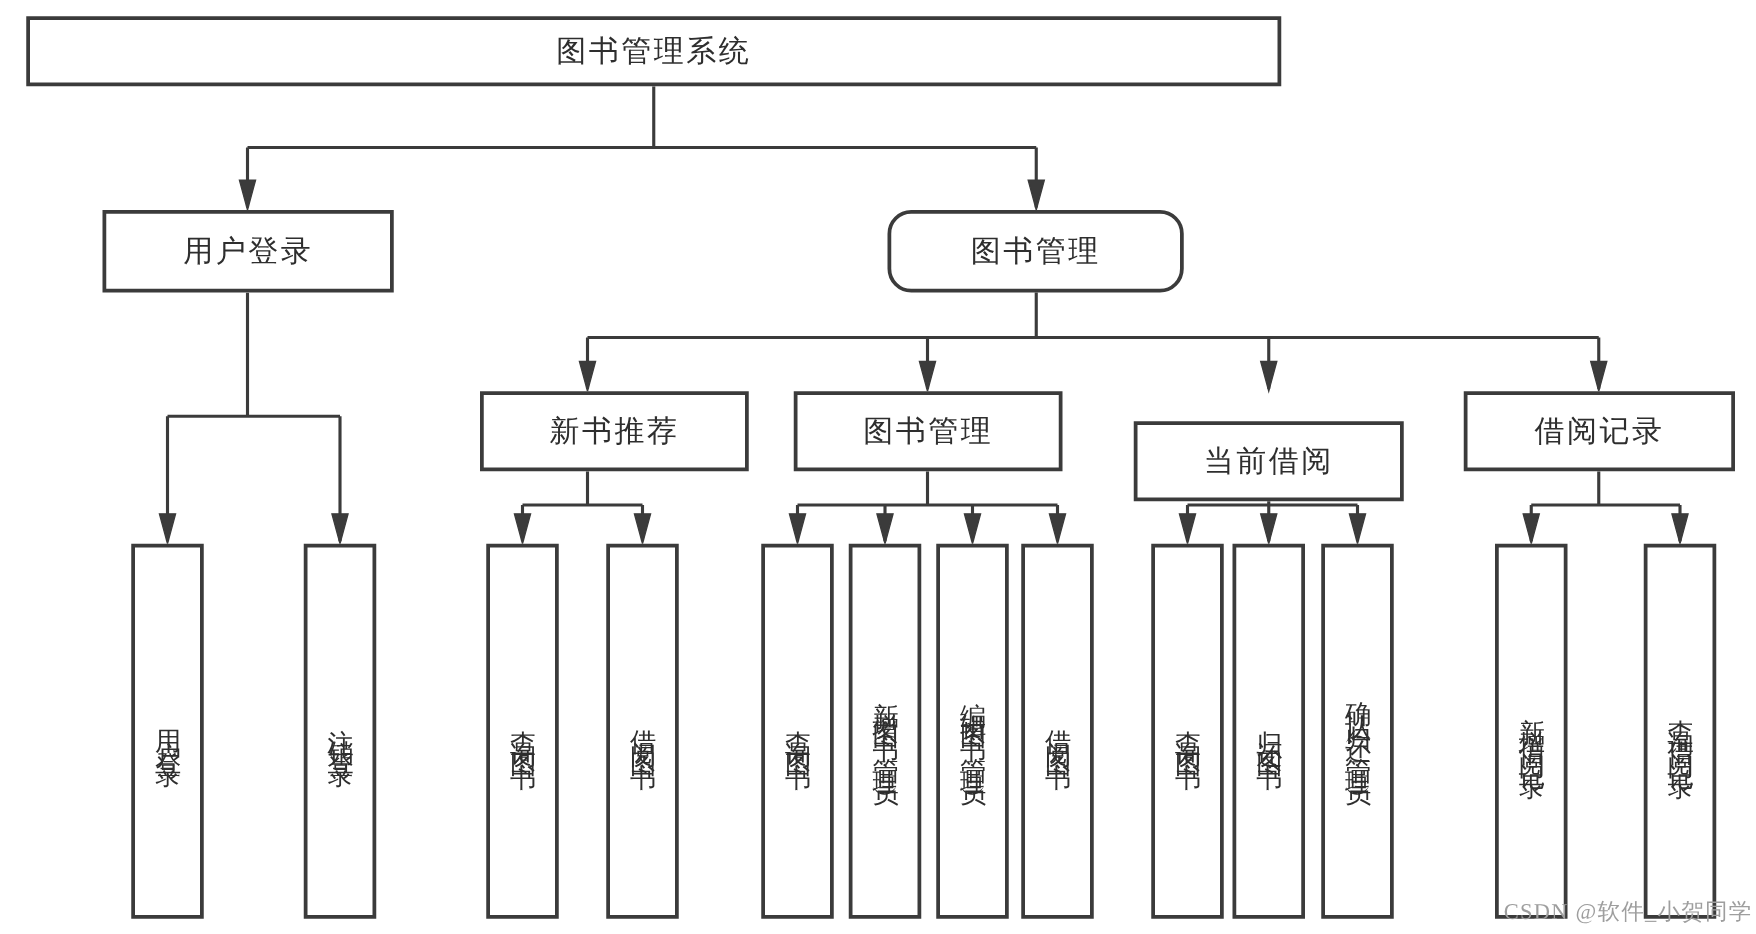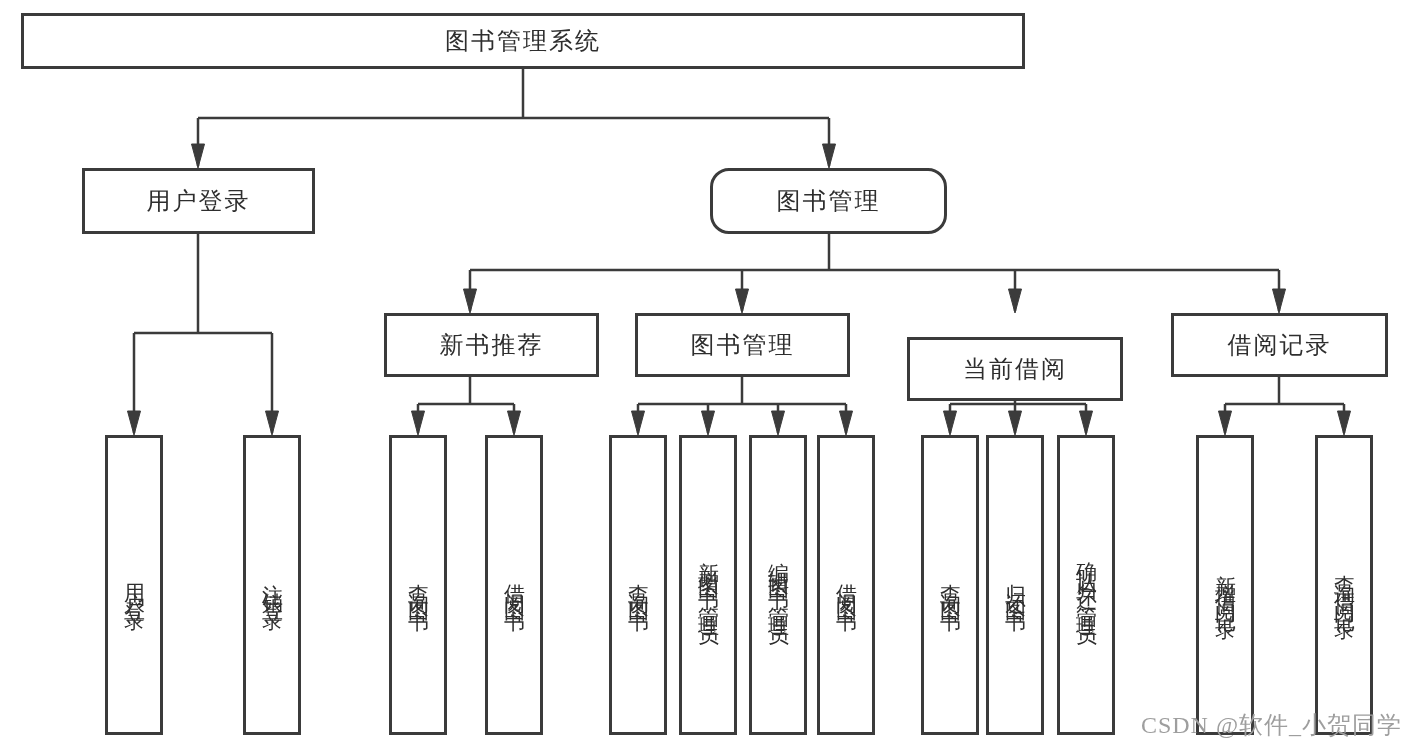--- a/index.html
+++ b/index.html
@@ -40,21 +40,21 @@
     writing-mode:vertical-lr;
     text-orientation:mixed;
     font-size:21px;
     letter-spacing:9px;
     line-height:1;
     white-space:nowrap;
   }
   .watermark{
     position:absolute;
     right:3px;bottom:6px;
-    font-size:24px;
+    font-size:18px;
     color:var(--wm);
     letter-spacing:1px;
     z-index:5;
     white-space:nowrap;
     margin-left:48px;
   }
 </style>
 </head>
 <body>
 

